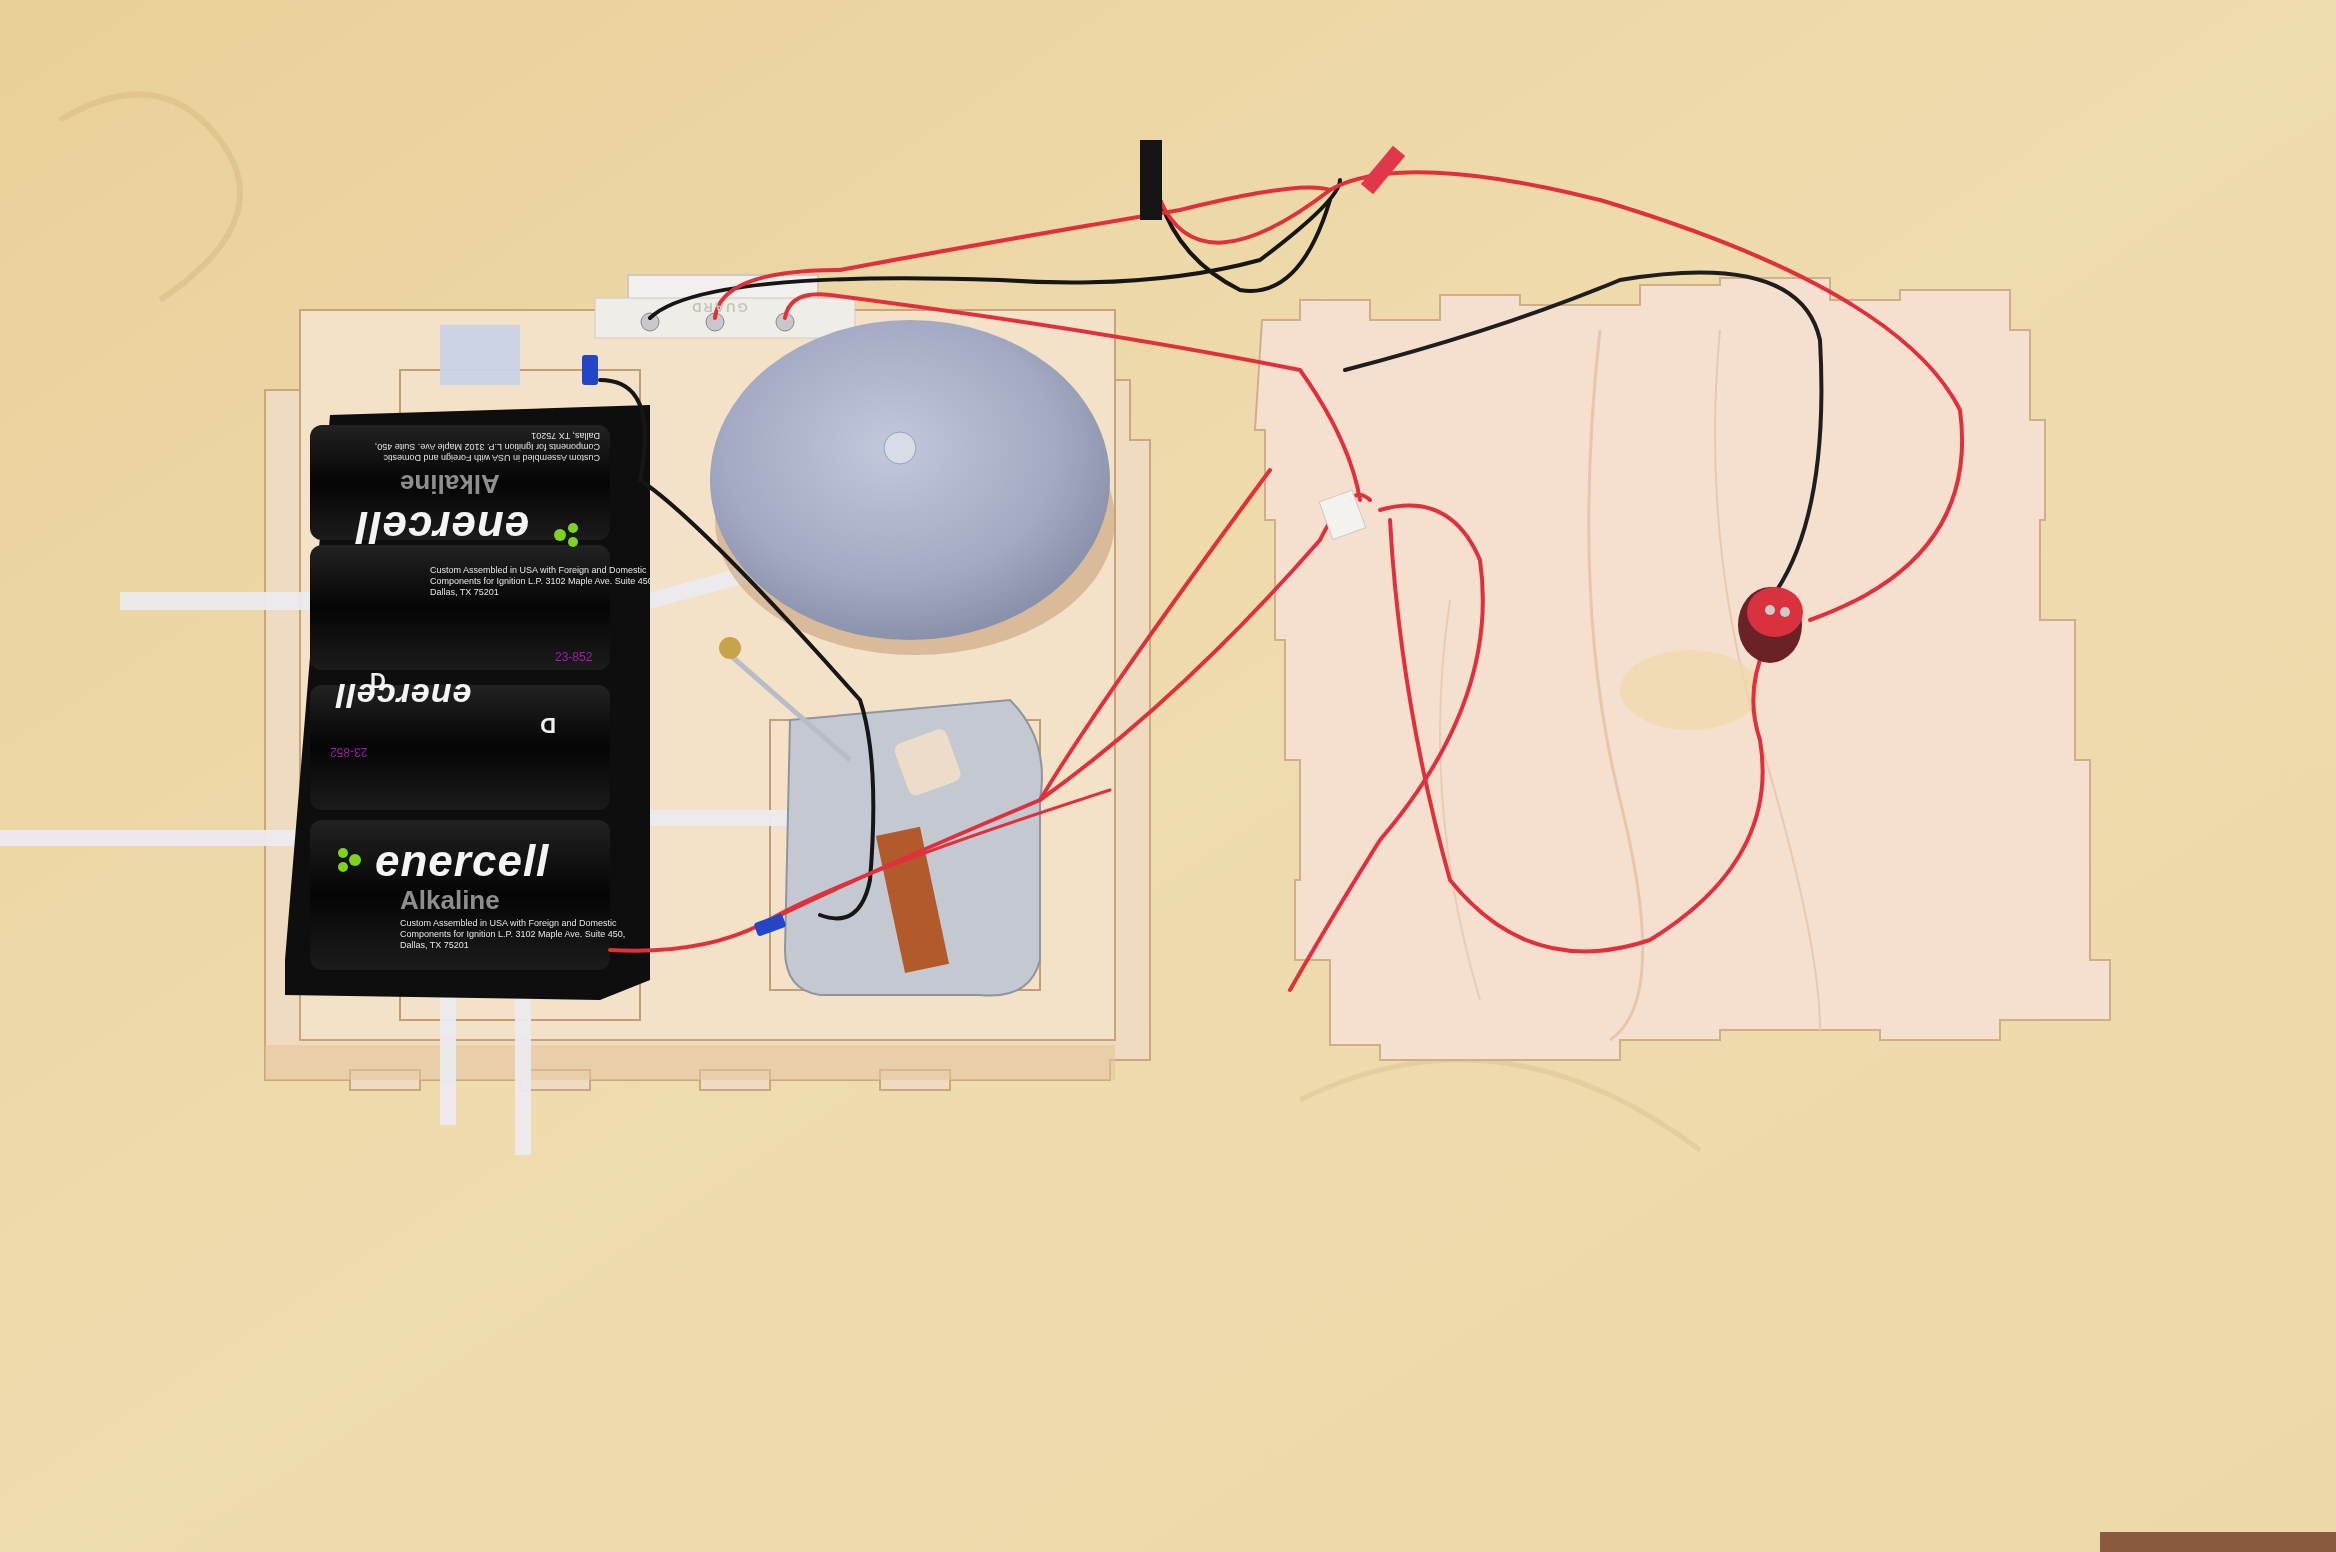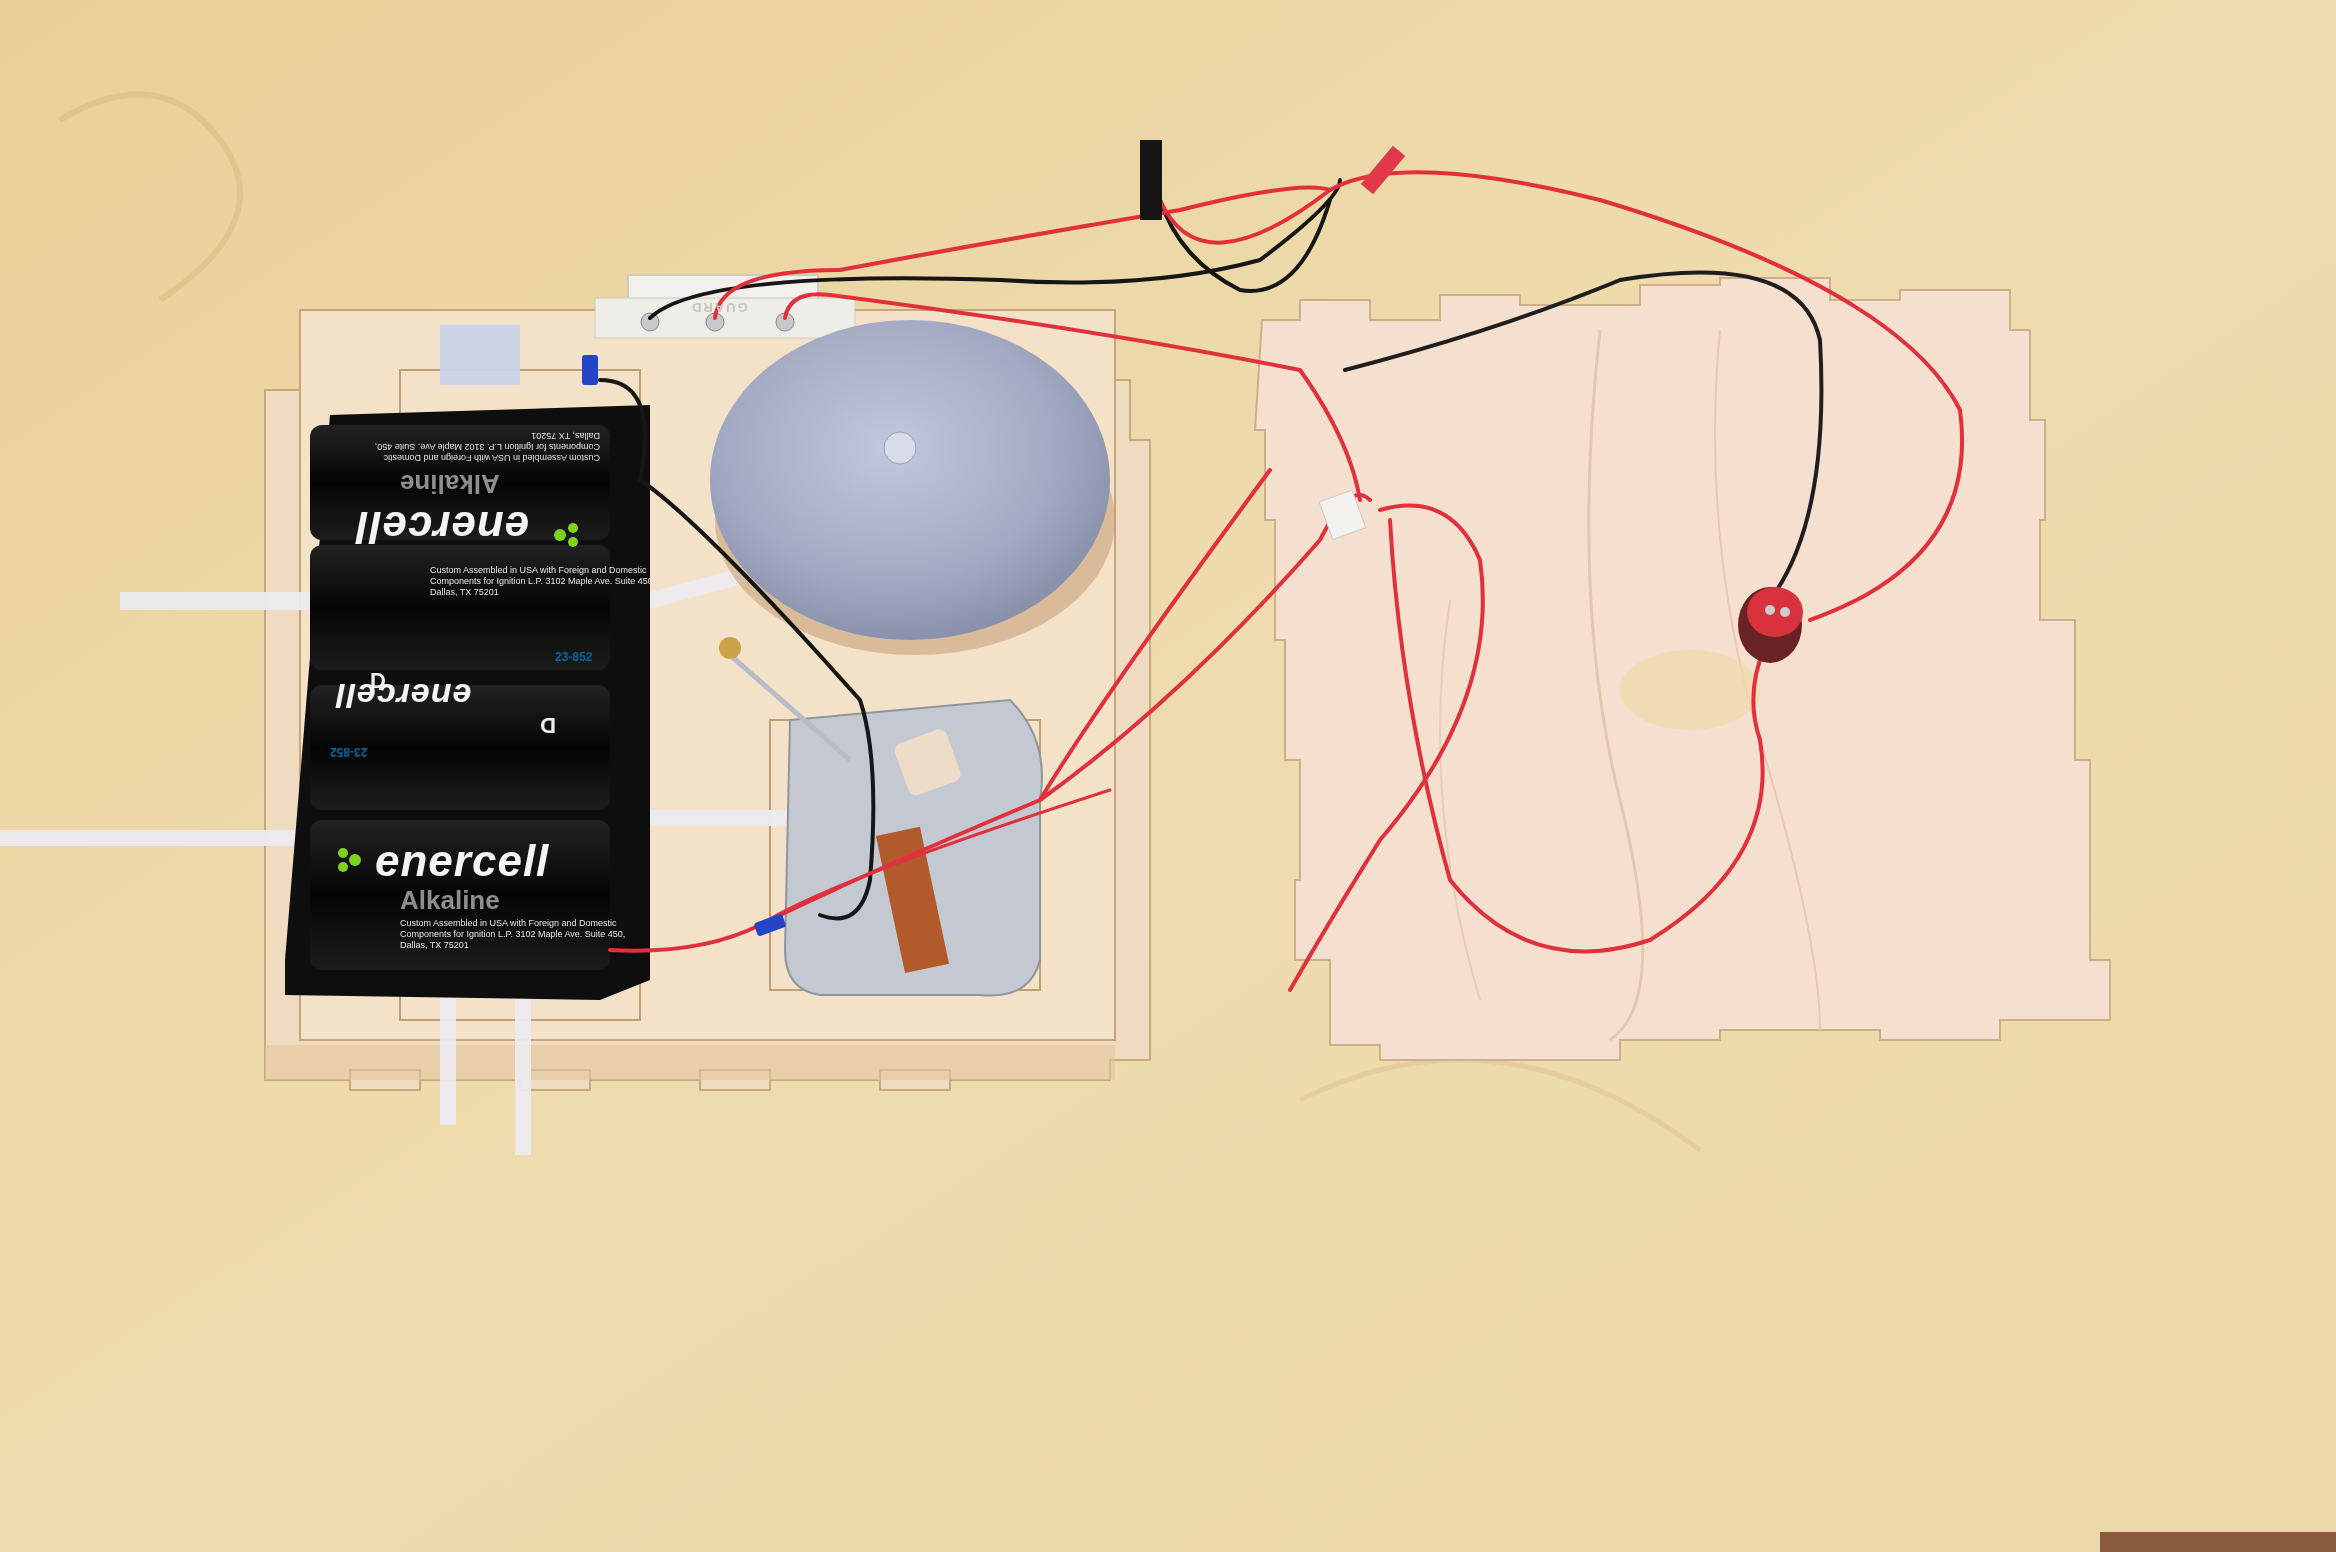--- a/index.html
+++ b/index.html
@@ -3,21 +3,21 @@
 <meta charset="utf-8">
 <style>
   html, body { margin:0; padding:0; }
   body { width:2336px; height:1552px; overflow:hidden; background:#ecd7a6; font-family:"Liberation Sans", sans-serif; }
   .scene { position:relative; width:2336px; height:1552px; }
   svg.bg { position:absolute; left:0; top:0; }
   .label { position:absolute; color:#f2f2f2; font-family:"Liberation Sans", sans-serif; white-space:nowrap; }
   .brand { font-weight:bold; font-style:italic; font-size:44px; letter-spacing:1px; color:#f4f4f4; }
   .alk { font-weight:bold; font-size:26px; color:#8e8e8e; }
   .fine { font-size:9px; line-height:11px; color:#e6e6e6; white-space:normal; width:230px; }
-  .model { font-size:12px; font-weight:bold; color:#0369a1; }
+  .model { font-size:12px; font-weight:normal; color:#a21caf; }
   .dcell { font-size:22px; font-weight:bold; color:#f0f0f0; }
   .flip { transform:rotate(180deg); transform-origin:center; }
 </style>
 </head>
 <body>
 
 <div class="scene">
   <svg class="bg" width="2336" height="1552" viewBox="0 0 2336 1552">
     <defs>
       <linearGradient id="tbl" x1="0" y1="0" x2="1" y2="1">

